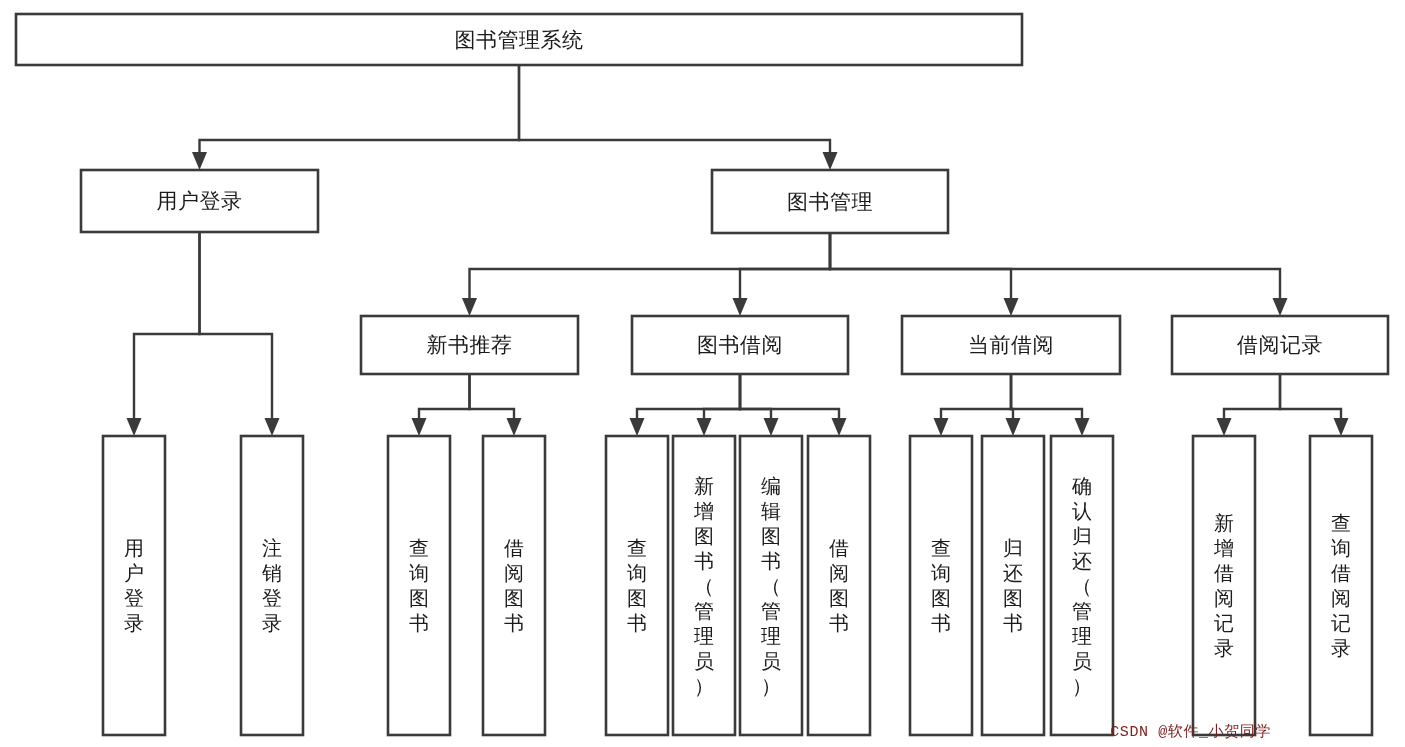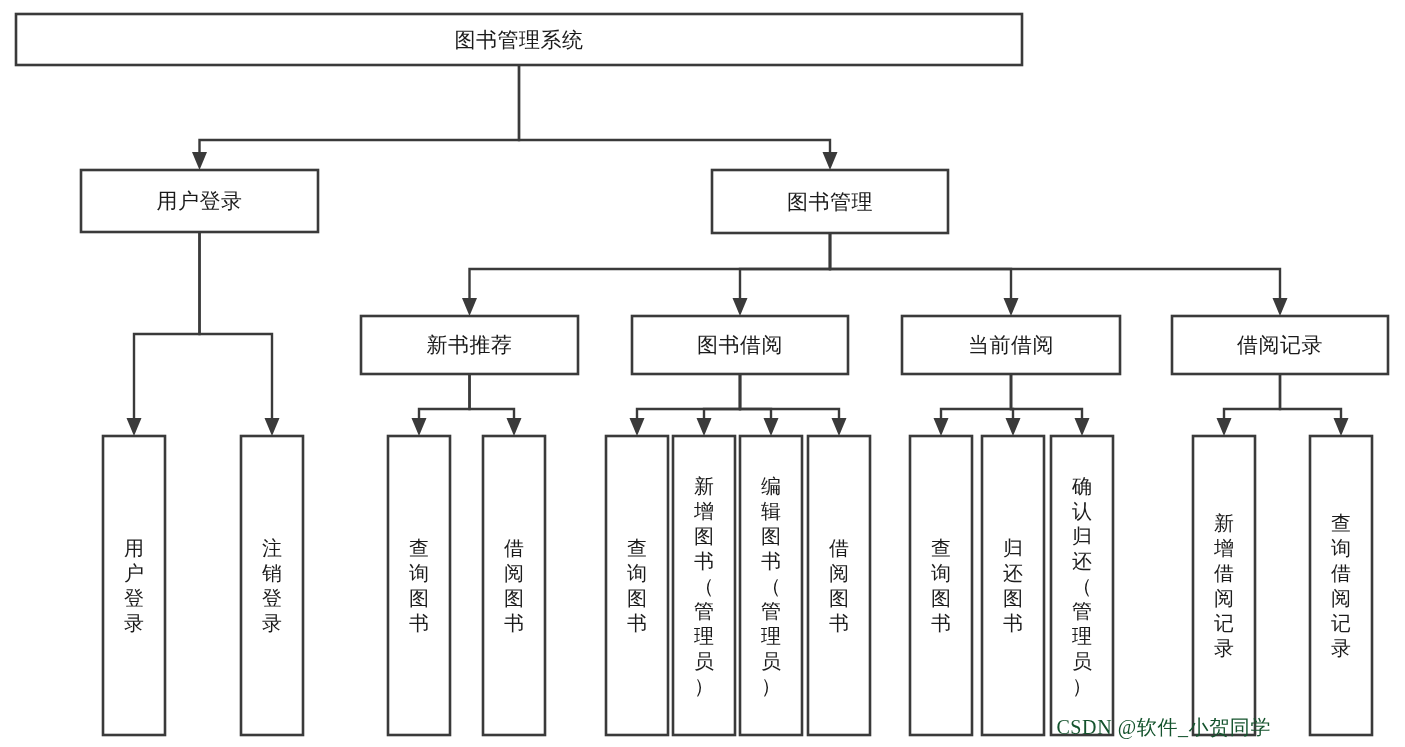--- a/index.html
+++ b/index.html
@@ -55,23 +55,23 @@
   .node-label-v {
     font-family: "DejaVu Sans", "Liberation Sans", sans-serif;
     font-size: 20px;
     fill: #1b1b1b;
     text-anchor: middle;
   }
   .watermark {
     position: absolute;
     right: 12px;
     bottom: 6px;
-    font-family: Liberation Serif, serif;
-    font-size: 20px;
-    color: #14532d;
+    font-family: Liberation Mono, monospace;
+    font-size: 15px;
+    color: #7f1d1d;
     letter-spacing: 0.6px;
     white-space: nowrap;
     user-select: none;
   }
 </style>
 </head>
 <body>
 
 <div id="diagram-root">
   <svg id="tree-svg" viewBox="0 0 1405 747">

